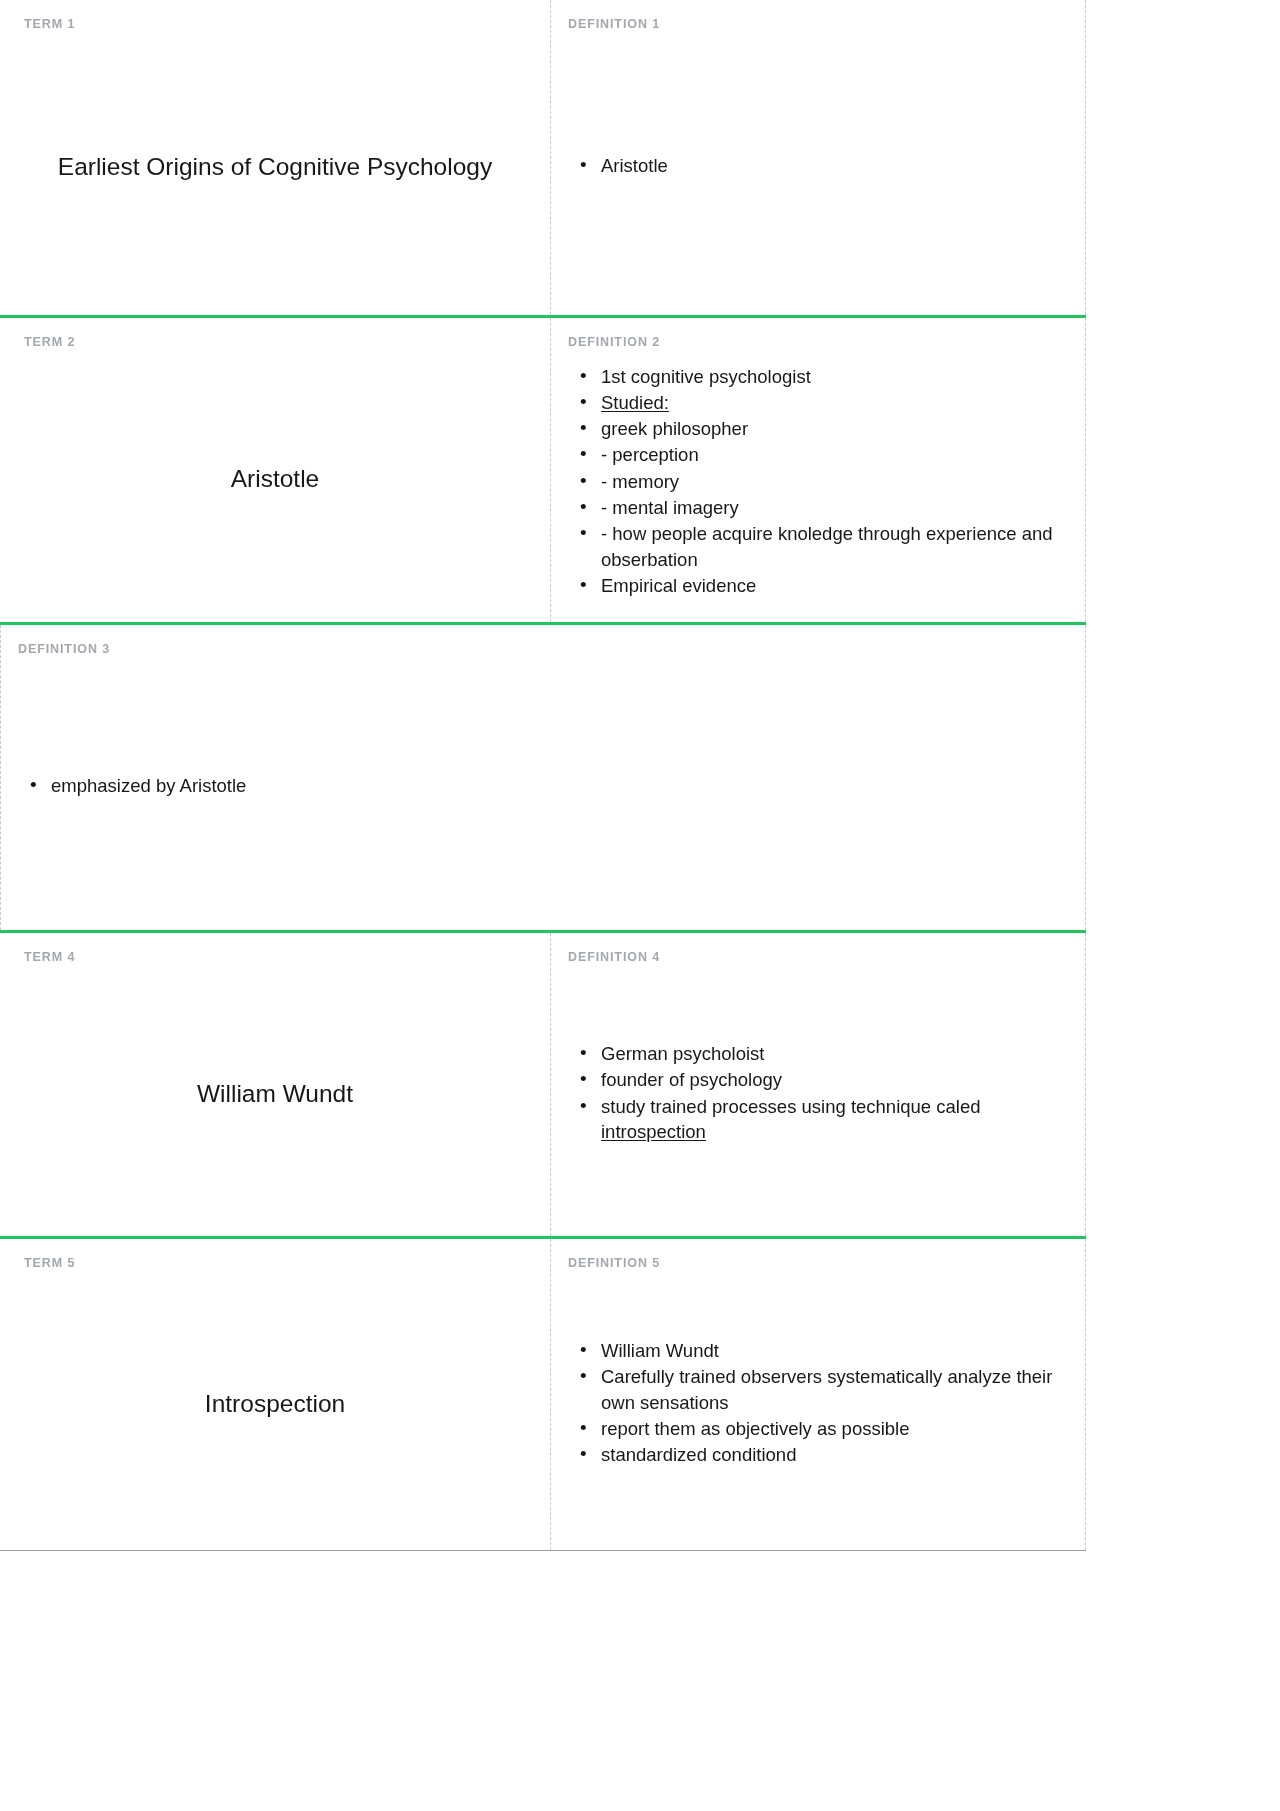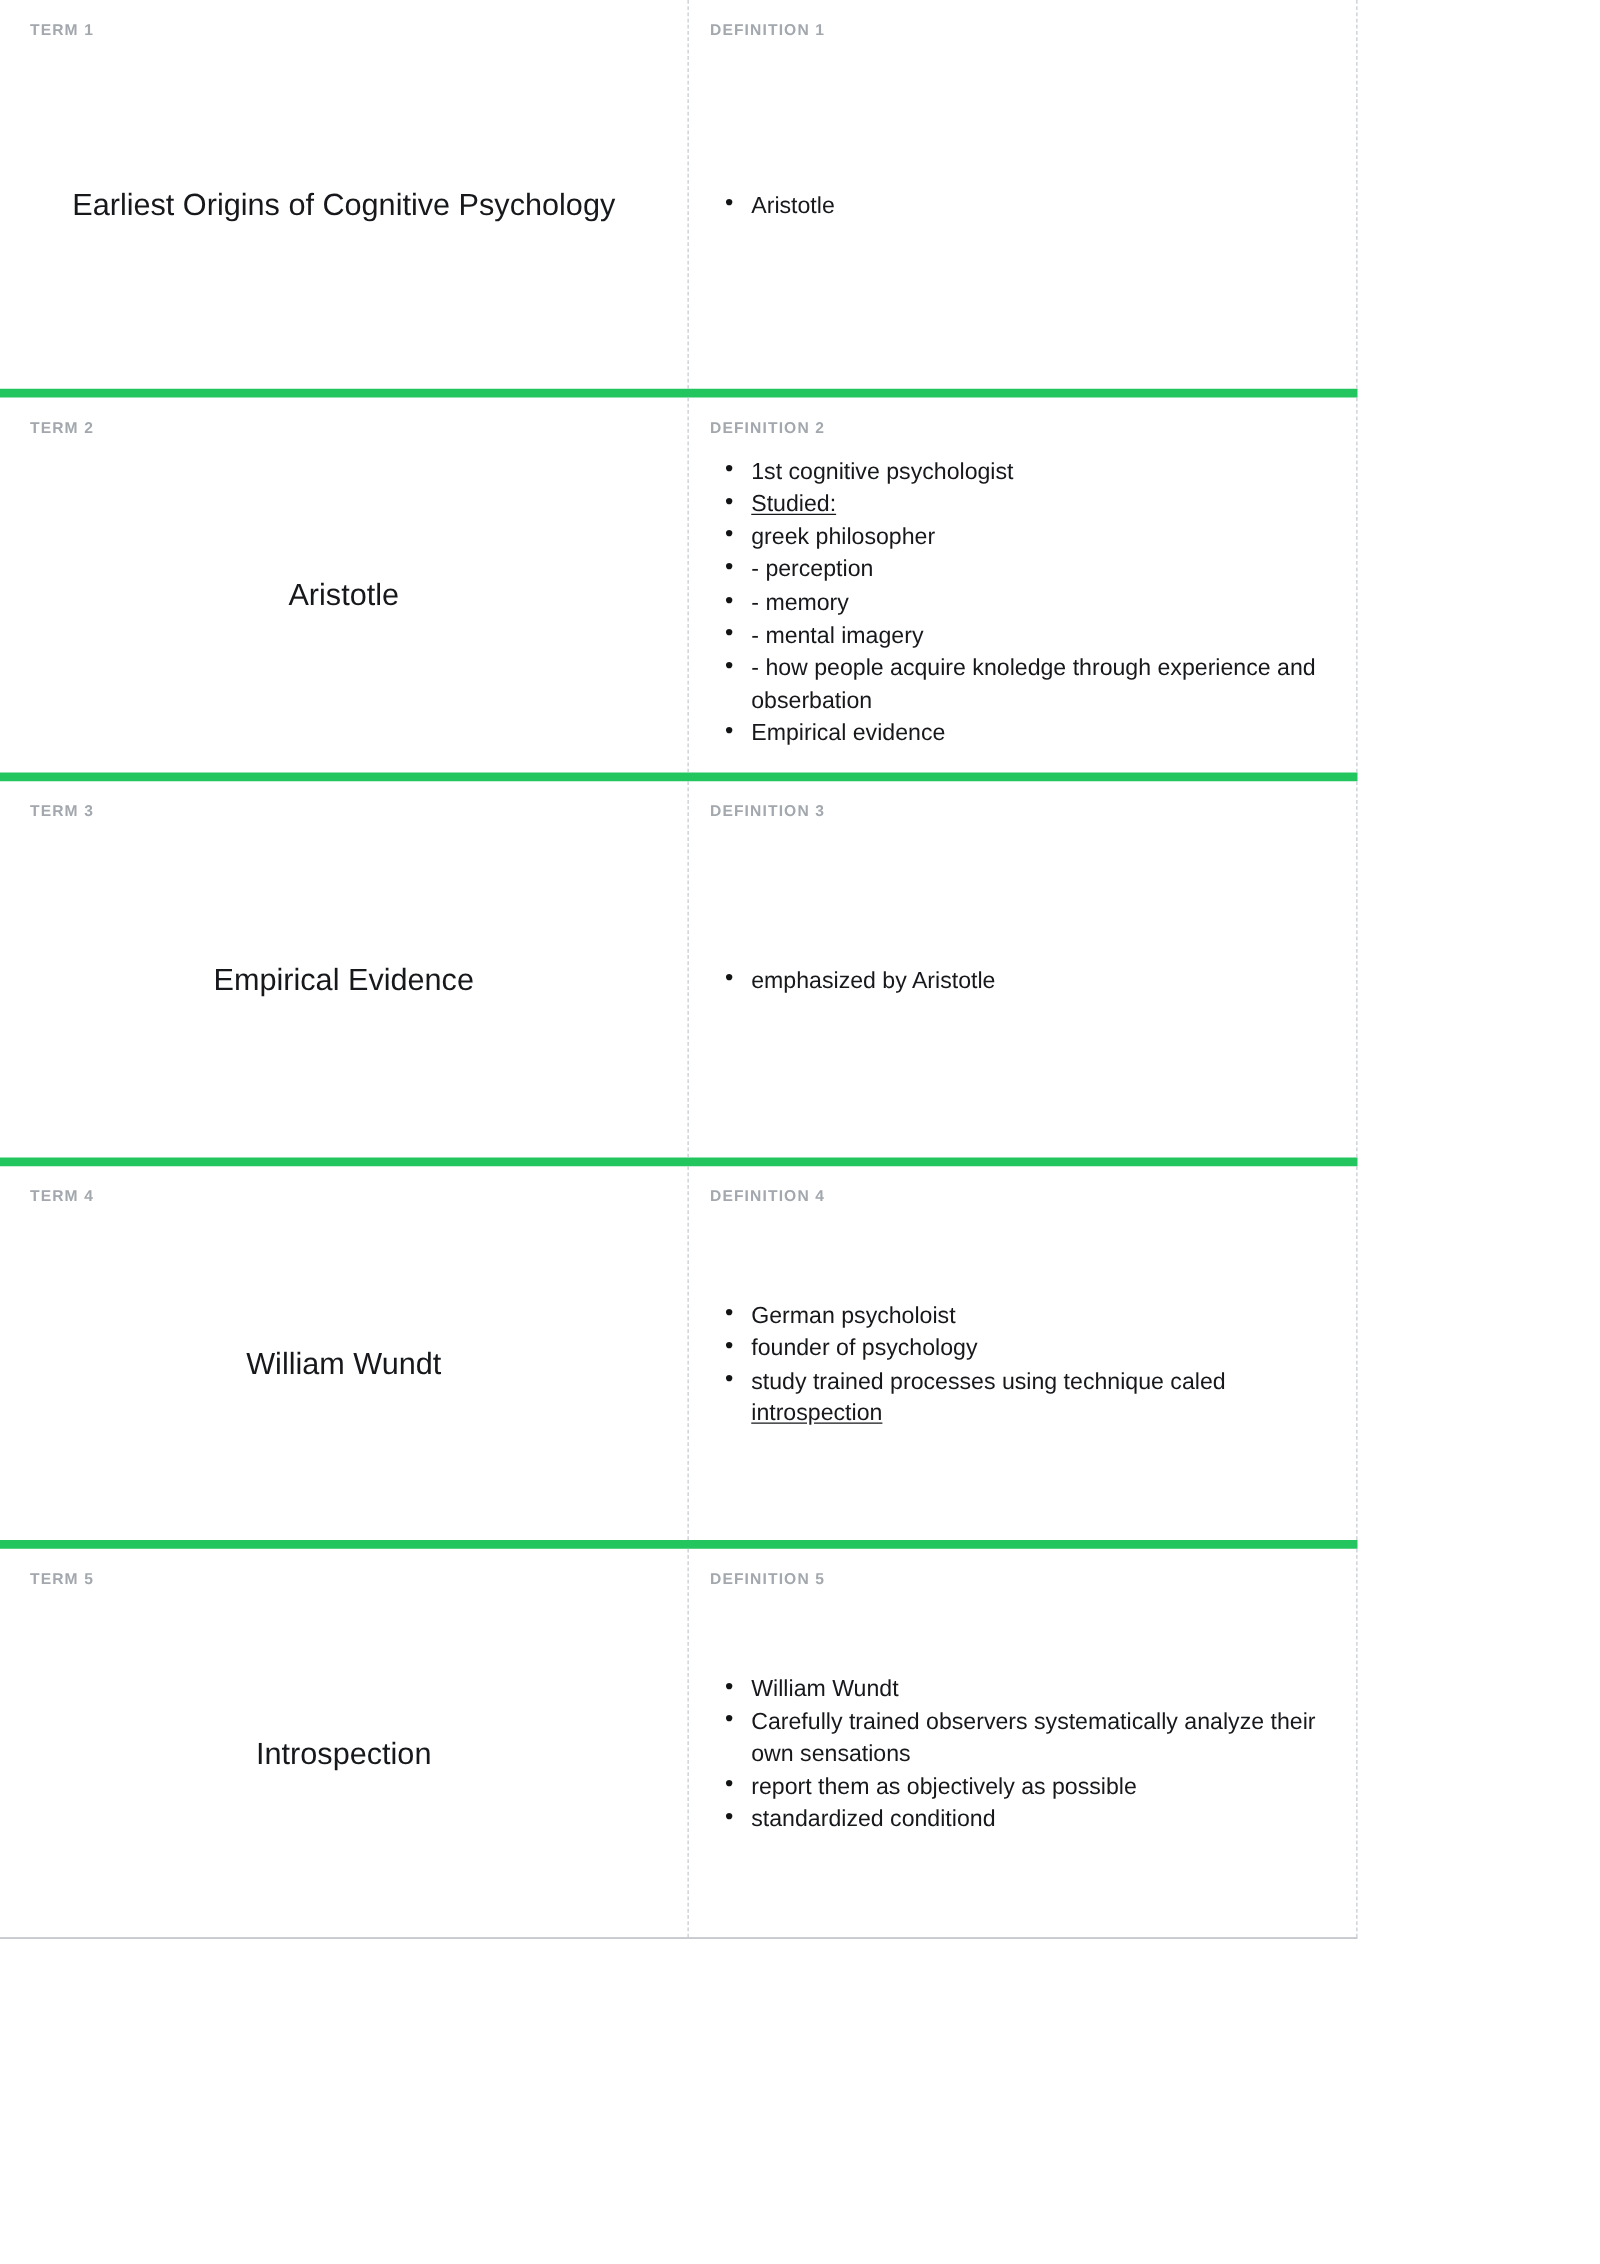--- a/index.html
+++ b/index.html
@@ -15,21 +15,21 @@
   }
   .flashcard-sheet {
     width: 1280px;
     box-sizing: border-box;
   }
   .card-row {
     position: relative;
     display: flex;
     width: 1086px;
     box-sizing: border-box;
-    border-bottom: 7px solid #22c55e;
+    border-bottom: 3px solid #22c55e;
   }
   .card-row:last-child {
     border-bottom: 1px solid #9aa0a6;
   }
   .term-cell {
     width: 550px;
     min-width: 550px;
     box-sizing: border-box;
     display: flex;
     flex-direction: column;
@@ -150,26 +150,20 @@
           <li>- memory</li>
           <li>- mental imagery</li>
           <li>- how people acquire knoledge through experience and obserbation</li>
           <li>Empirical evidence</li>
         </ul>
       </div>
     </div>
   </div>
 
   <div class="card-row row-3">
-    <div class="term-cell">
-      <div class="cell-label">TERM 3</div>
-      <div class="cell-body">
-        <div class="term-text">Empirical Evidence</div>
-      </div>
-    </div>
     <div class="def-cell">
       <div class="cell-label">DEFINITION 3</div>
       <div class="cell-body">
         <ul class="def-list">
           <li>emphasized by Aristotle</li>
         </ul>
       </div>
     </div>
   </div>
 

